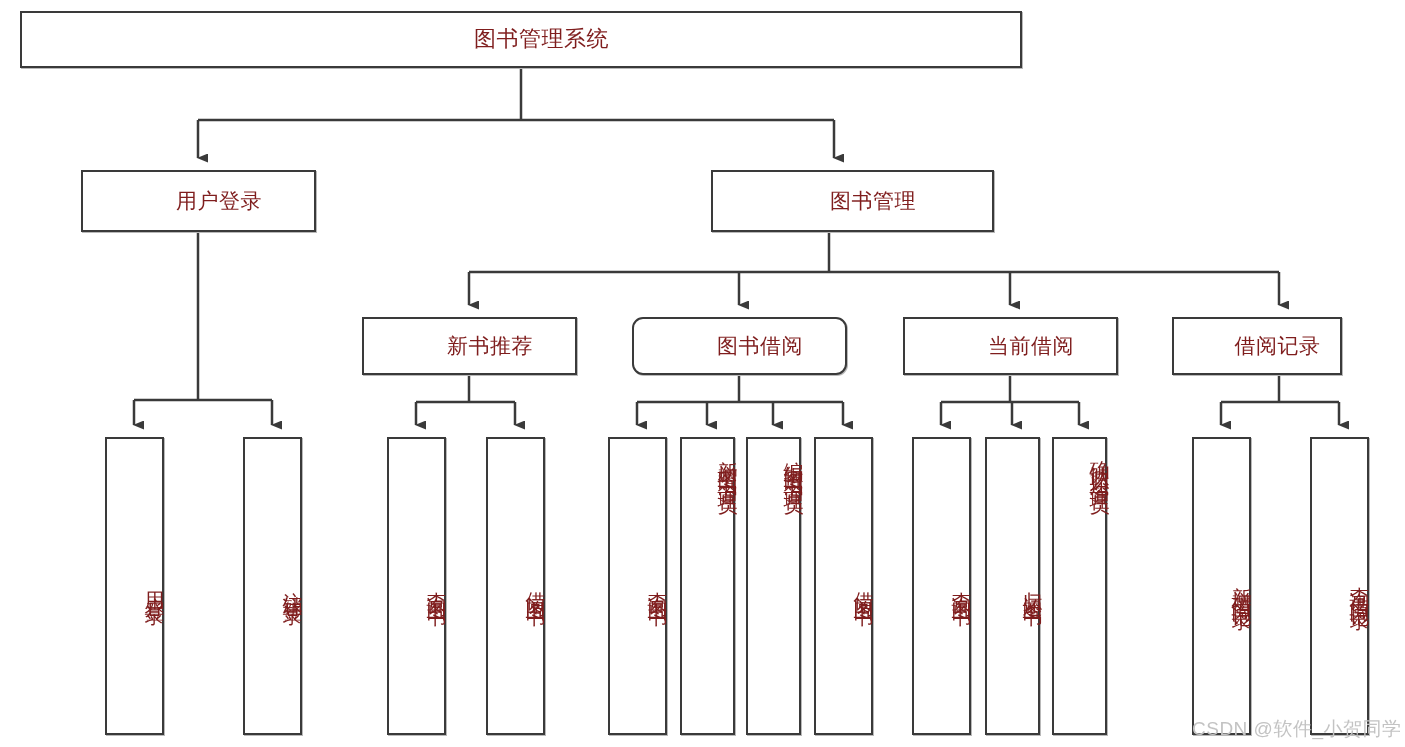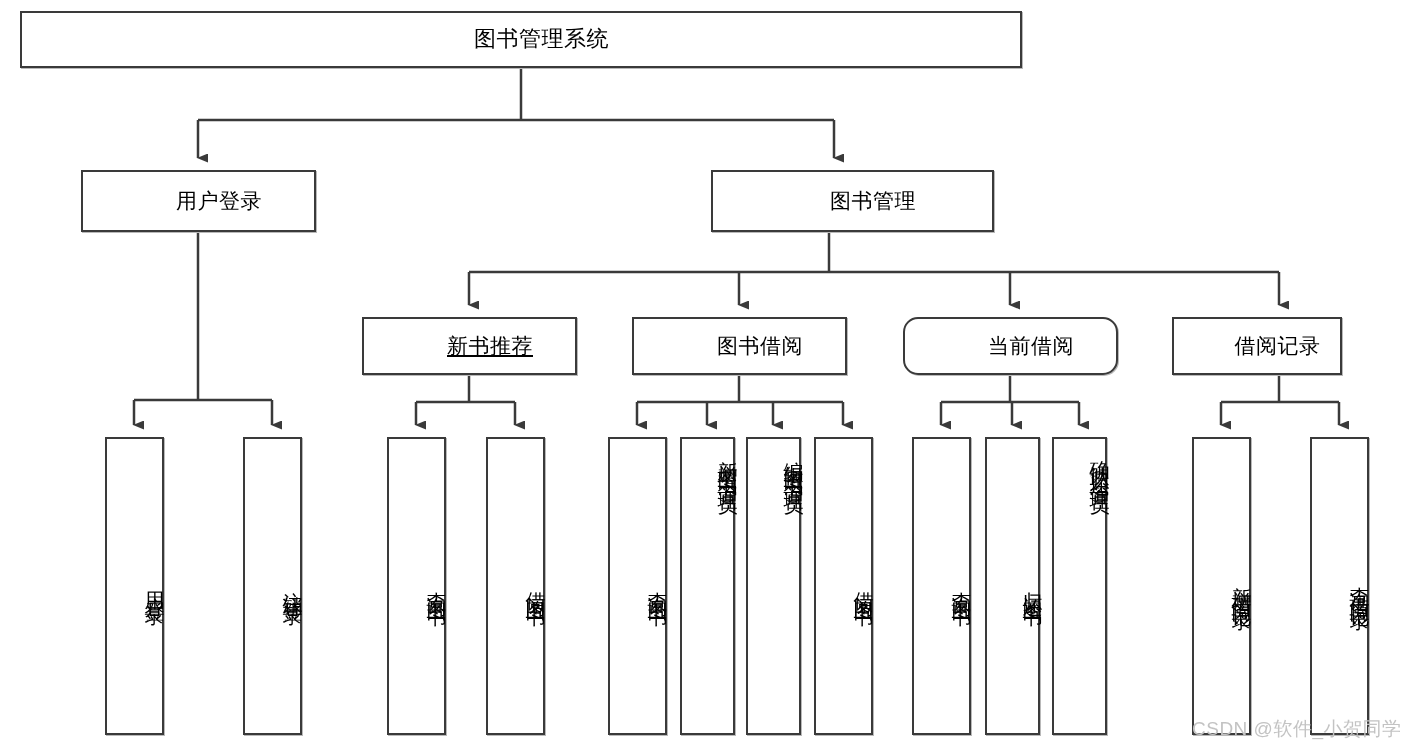--- a/index.html
+++ b/index.html
@@ -20,21 +20,21 @@
     left: 0;
     top: 0;
     width: 1405px;
     height: 747px;
   }
   .node {
     position: absolute;
     box-sizing: border-box;
     border: 2px solid #3a3a3a;
     background: #ffffff;
-    color: #000000;
+    color: #7f1d1d;
     display: flex;
     align-items: center;
     justify-content: center;
     box-shadow: 1px 1px 0 0 #b9b9b9;
     padding-left: 41px;
   }
   .node .label {
     font-size: 21px;
     line-height: 1.12;
     letter-spacing: 0.5px;
@@ -130,27 +130,27 @@
 
   <div>
       <div class="node" style="left: 81px; top: 170px; width: 235px; height: 62px;">
         <span class="label">用户登录</span>
       </div>
       <div class="node" style="left: 711px; top: 170px; width: 283px; height: 62px;">
         <span class="label">图书管理</span>
       </div>
     </div>
   <div>
-      <div class="node" style="left: 362px; top: 317px; width: 215px; height: 58px; text-decoration: underline;">
+      <div class="node" style="left: 362px; top: 317px; width: 215px; height: 58px;">
         <span class="label">新书推荐</span>
       </div>
-      <div class="node" style="left: 632px; top: 317px; width: 215px; height: 58px;">
+      <div class="node" style="left: 632px; top: 317px; width: 215px; height: 58px; border-radius: 11px;">
         <span class="label">图书借阅</span>
       </div>
-      <div class="node" style="left: 903px; top: 317px; width: 215px; height: 58px; border-radius: 15px;">
+      <div class="node" style="left: 903px; top: 317px; width: 215px; height: 58px;">
         <span class="label">当前借阅</span>
       </div>
       <div class="node" style="left: 1172px; top: 317px; width: 170px; height: 58px;">
         <span class="label">借阅记录</span>
       </div>
     </div>
   <div>
       <div class="node vertical mid" style="left: 105px; top: 437px; width: 59px; height: 298px;">
         <span class="label">用户登录</span>
       </div>

